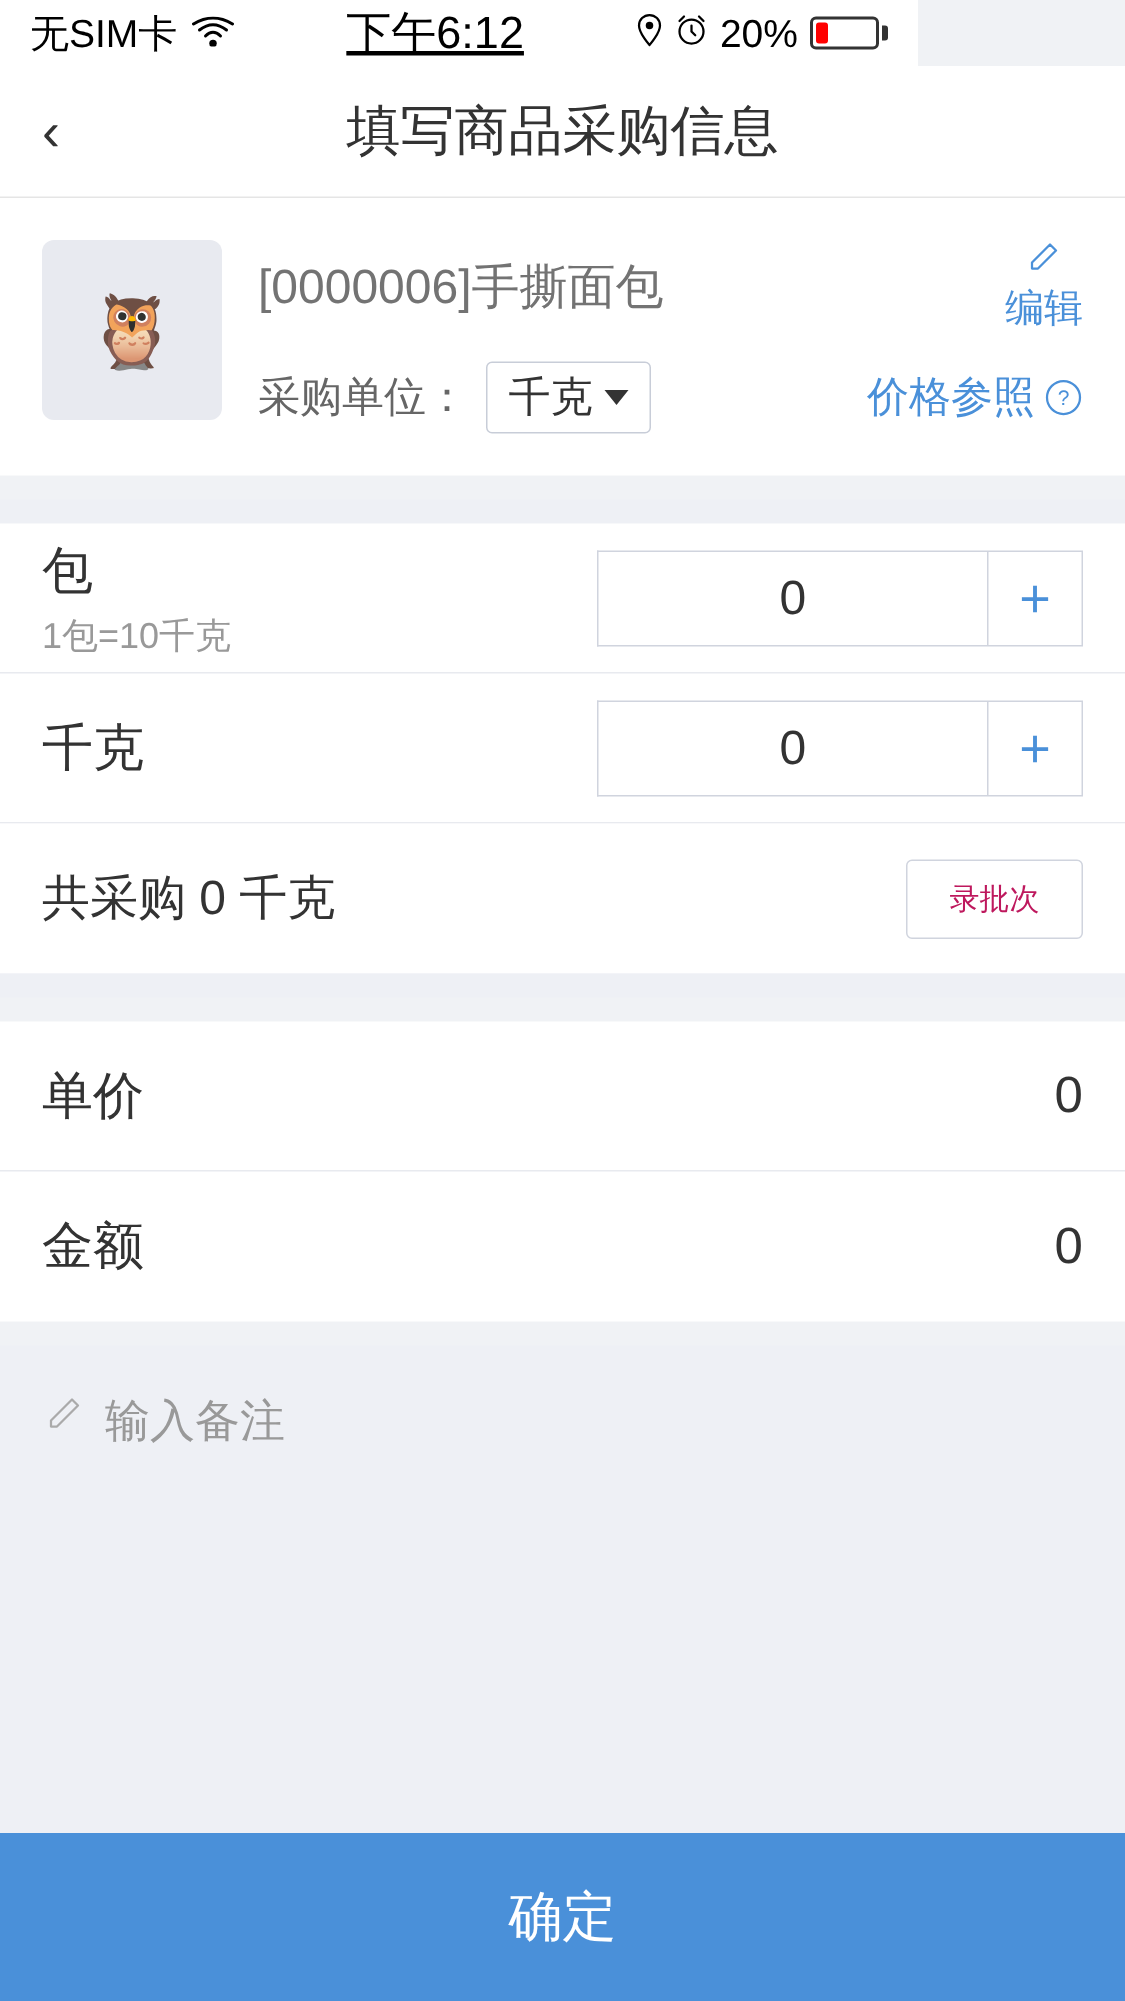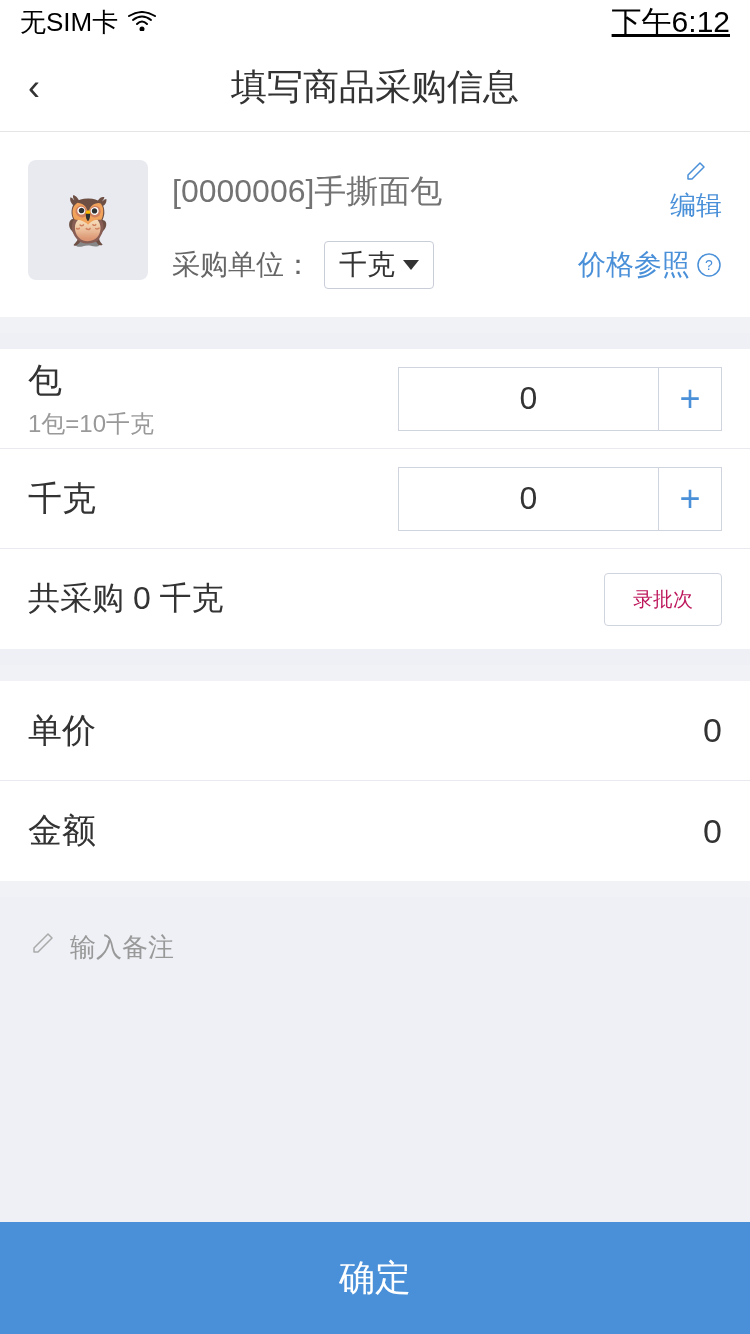--- a/index.html
+++ b/index.html
@@ -8,21 +8,21 @@
       width: 750px;
       min-height: 1334px;
       font-family: -apple-system, "PingFang SC", "Helvetica Neue", sans-serif;
       background: #f0f2f5;
       font-size: 32px;
       color: #333;
     }
 
     
     .status-bar {
-      width: 750px;
+      width: 612px;
       height: 44px;
       background: #fff;
       display: flex;
       align-items: center;
       justify-content: space-between;
       padding: 0 20px;
       font-size: 26px;
       color: #000;
     }
     .status-left { display: flex; align-items: center; gap: 10px; }
@@ -269,21 +269,21 @@
       display: flex;
       align-items: center;
       gap: 14px;
       min-height: 100px;
     }
     .pencil-icon {
       font-size: 30px;
       color: #999;
     }
     .remark-placeholder {
-      font-size: 26px;
+      font-size: 30px;
       color: #999;
       text-align: right;
     }
 
     
     .blank-area {
       background: #eef0f5;
       flex: 1;
       min-height: 300px;
     }
@@ -323,20 +323,42 @@
       <svg width="28" height="20" viewBox="0 0 28 20">
         <path d="M14 16 Q14 16 14 16" fill="#000"></path>
         <circle cx="14" cy="18" r="2.5" fill="#000"></circle>
         <path d="M9 13 Q14 8 19 13" stroke="#000" stroke-width="2" fill="none" stroke-linecap="round"></path>
         <path d="M5 9 Q14 2 23 9" stroke="#000" stroke-width="2" fill="none" stroke-linecap="round"></path>
         <path d="M1 5 Q14 -3 27 5" stroke="#000" stroke-width="2" fill="none" stroke-linecap="round"></path>
       </svg>
     </span>
   </div>
   <div class="status-center">下午6:12</div>
+  <div class="status-right">
+    <span>
+      <svg width="18" height="22" viewBox="0 0 18 22" fill="none">
+        <path d="M9 1C5.13 1 2 4.13 2 8c0 5.25 7 13 7 13s7-7.75 7-13c0-3.87-3.13-7-7-7z" stroke="#000" stroke-width="1.5" fill="none"></path>
+        <circle cx="9" cy="8" r="2.5" fill="#000"></circle>
+      </svg>
+    </span>
+    <span>
+      <svg width="22" height="22" viewBox="0 0 22 22" fill="none">
+        <circle cx="11" cy="12" r="8" stroke="#000" stroke-width="1.5"></circle>
+        <path d="M11 8v4l2.5 2.5" stroke="#000" stroke-width="1.5" stroke-linecap="round"></path>
+        <path d="M3 5L6 2M19 5L16 2" stroke="#000" stroke-width="1.5" stroke-linecap="round"></path>
+      </svg>
+    </span>
+    <span>20%</span>
+    <div class="battery">
+      <div class="battery-body">
+        <div class="battery-fill"></div>
+      </div>
+      <div class="battery-tip"></div>
+    </div>
+  </div>
 </div>
 
 <div class="nav-bar">
   <span class="nav-back">‹</span>
   <span class="nav-title">填写商品采购信息</span>
 </div>
 
 <div class="product-card">
   <div class="product-img">
     <span class="owl-icon">🦉</span>

